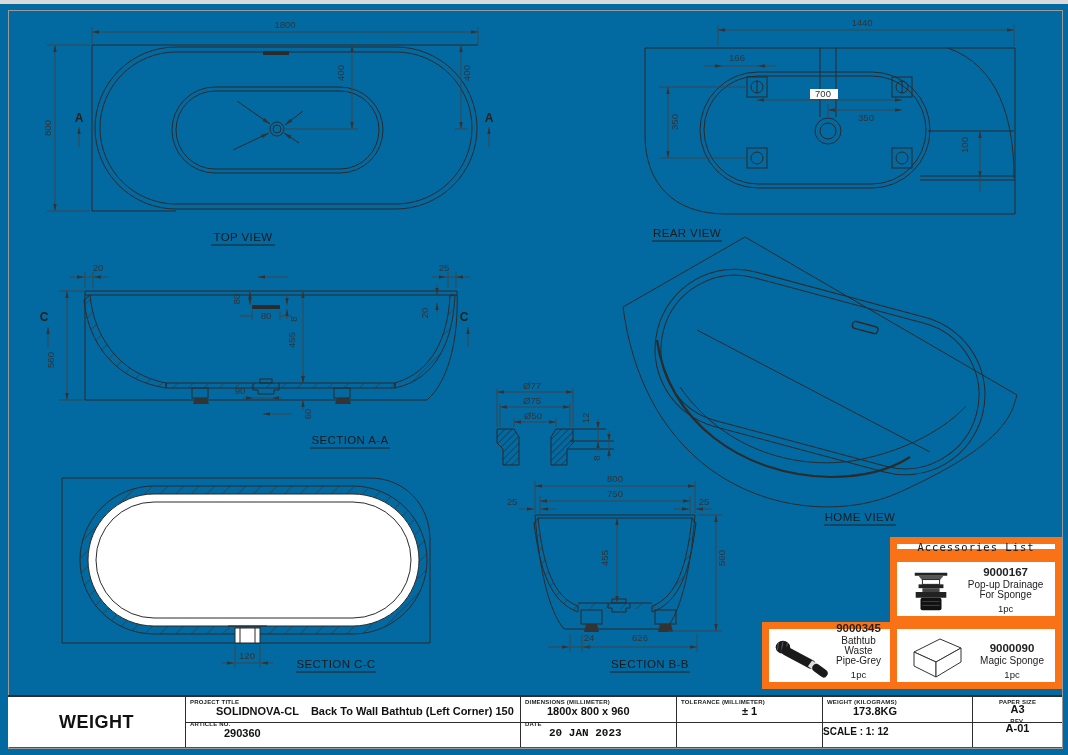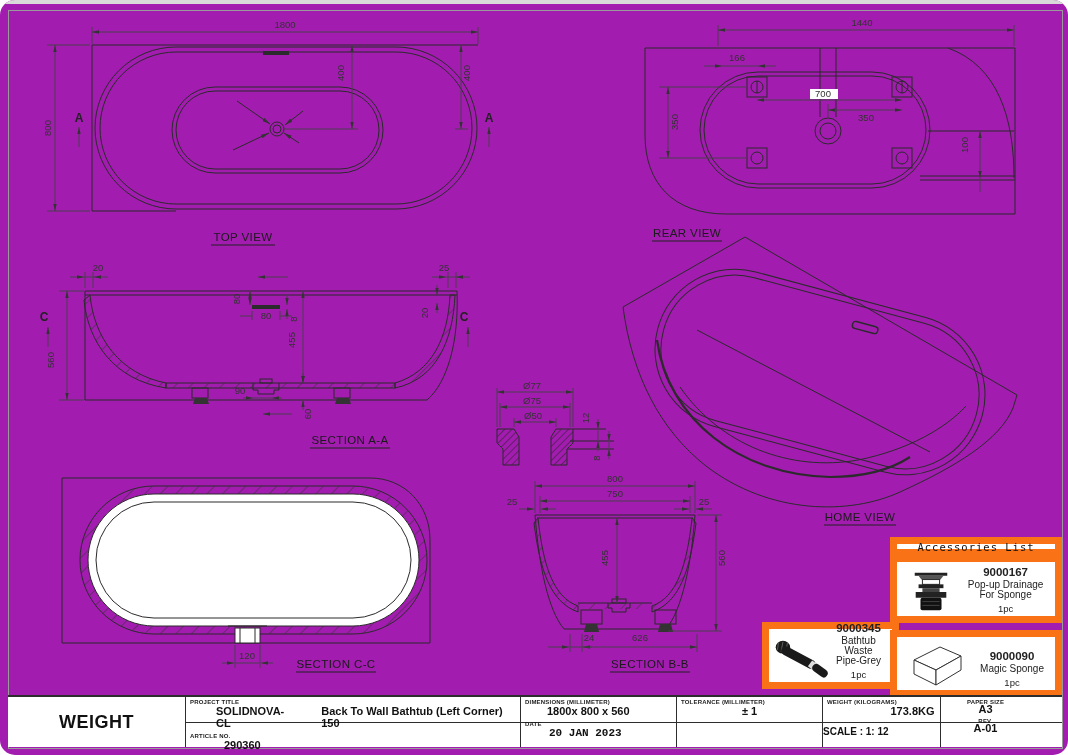--- a/index.html
+++ b/index.html
@@ -1,17 +1,17 @@
 <!DOCTYPE html>
 <html><head>
 <meta charset="utf-8">
 <style>
   html,body{margin:0;padding:0;background:#fff;}
-  #sheet{position:relative;width:1068px;height:755px;background:#a21caf;overflow:hidden;
-         font-family:"Liberation Sans",sans-serif;border-radius:15px;}
+  #sheet{position:relative;width:1068px;height:755px;background:#0369a1;overflow:hidden;
+         font-family:"Liberation Sans",sans-serif;}
   #topstrip{position:absolute;left:0;top:0;width:1068px;height:4px;background:#d9d9d9;}
   #border{position:absolute;left:8px;top:10px;width:1053px;height:737px;border:1px solid #9a9a9a;}
   svg text{font-family:"Liberation Sans",sans-serif;}
   .dt{font-size:9.5px;fill:#333;}
   .mk{font-size:12px;fill:#222;font-weight:bold;}
   .vt{font-size:11.5px;fill:#1a1a1a;letter-spacing:.4px;}
   
   .accbox{position:absolute;border:7px solid #f97316;background:#fff;box-sizing:border-box;}
   .acchead{display:flex;align-items:center;justify-content:center;
            font-family:"DejaVu Sans Mono",monospace;font-size:10.5px;color:#111;letter-spacing:1px;}
@@ -374,67 +374,67 @@
         <path d="M41,28 L48,33" stroke="#1a1a1a" stroke-width="9" fill="none" stroke-opacity="0.15"></path>
         <path d="M48,33 L56,39" stroke="#1a1a1a" stroke-width="9" stroke-linecap="round"></path>
       </svg>
       <div class="acctxt">
         <div class="acc-code">9000345</div>
         <div class="acc-desc">Bathtub Waste</div>
         <div class="acc-desc">Pipe-Grey</div>
         <div class="acc-qty">1pc</div>
       </div>
     </div>
-    <div class="accbox accitem" style="left:136px;top:85px;width:172px;height:67px;margin-top:8px;">
+    <div class="accbox accitem" style="left:136px;top:85px;width:172px;height:67px;">
       <svg width="58" height="46" viewBox="0 0 58 46">
         <path d="M6,18 L32,5 L53,14 L28,28 Z" fill="#fff" stroke="#333"></path>
         <path d="M6,18 L28,28 L28,43 L6,32 Z" fill="#fff" stroke="#333"></path>
         <path d="M28,28 L53,14 L53,28 L28,43 Z" fill="#fff" stroke="#333"></path>
       </svg>
       <div class="acctxt">
         <div class="acc-code">9000090</div>
         <div class="acc-desc">Magic Sponge</div>
         <div class="acc-desc"></div>
         <div class="acc-qty">1pc</div>
       </div>
     </div>
   </div>
 
   <div id="tblock">
     <div id="brand">WEIGHT</div>
     <div class="rowline"></div>
 
     <div class="tb-cell" style="left:177px;top:0;width:335px;height:50px;">
       <div class="tb-lbl">PROJECT TITLE</div>
-      <div class="tb-val" style="padding-left:30px;display:flex;gap:24px;">
+      <div class="tb-val" style="padding-left:30px;display:flex;gap:12px;">
         <span>SOLIDNOVA-CL</span>
         <span>Back To Wall Bathtub (Left Corner) 150</span>
       </div>
       <div class="tb-lbl" style="padding-top:4px;">ARTICLE NO.</div>
       <div class="tb-val" style="padding-left:38px;">290360</div>
     </div>
 
     <div class="tb-cell" style="left:512px;top:0;width:156px;height:50px;">
       <div class="tb-lbl">DIMENSIONS (MILLIMETER)</div>
-      <div class="tb-val" style="padding-left:26px;">1800x 800 x 560</div>
+      <div class="tb-val" style="padding-left:26px;">1800x 800 x 960</div>
       <div class="tb-lbl" style="padding-top:4px;">DATE</div>
       <div class="tb-val" style="padding-left:28px;font-family:Liberation Mono, monospace;">20 JAN 2023</div>
     </div>
 
     <div class="tb-cell" style="left:668px;top:0;width:146px;height:50px;">
       <div class="tb-lbl">TOLERANCE (MILLIMETER)</div>
       <div class="tb-val" style="text-align:center;">± 1</div>
     </div>
 
     <div class="tb-cell" style="left:814px;top:0;width:150px;height:50px;">
       <div class="tb-lbl">WEIGHT (KILOGRAMS)</div>
-      <div class="tb-val" style="text-align:center;padding-left:30px;">173.8KG</div>
+      <div class="tb-val" style="text-align:left;padding-left:30px;">173.8KG</div>
       <div class="tb-val" style="text-align:left;font-size:10px;padding-top:9px;">SCALE : 1: 12</div>
     </div>
 
-    <div class="tb-cell" style="left:932px;top:0;width:90px;height:50px;">
+    <div class="tb-cell" style="left:964px;top:0;width:90px;height:50px;">
       <div class="tb-lbl" style="text-align:center;padding-left:0;">PAPER SIZE</div>
       <div class="tb-val" style="text-align:center;margin-top:-2px;">A3</div>
       <div class="tb-lbl" style="text-align:center;padding-left:0;padding-top:3px;">REV.</div>
       <div class="tb-val" style="text-align:center;margin-top:-2px;">A-01</div>
     </div>
   </div>
 </div>
 
 </body></html>

